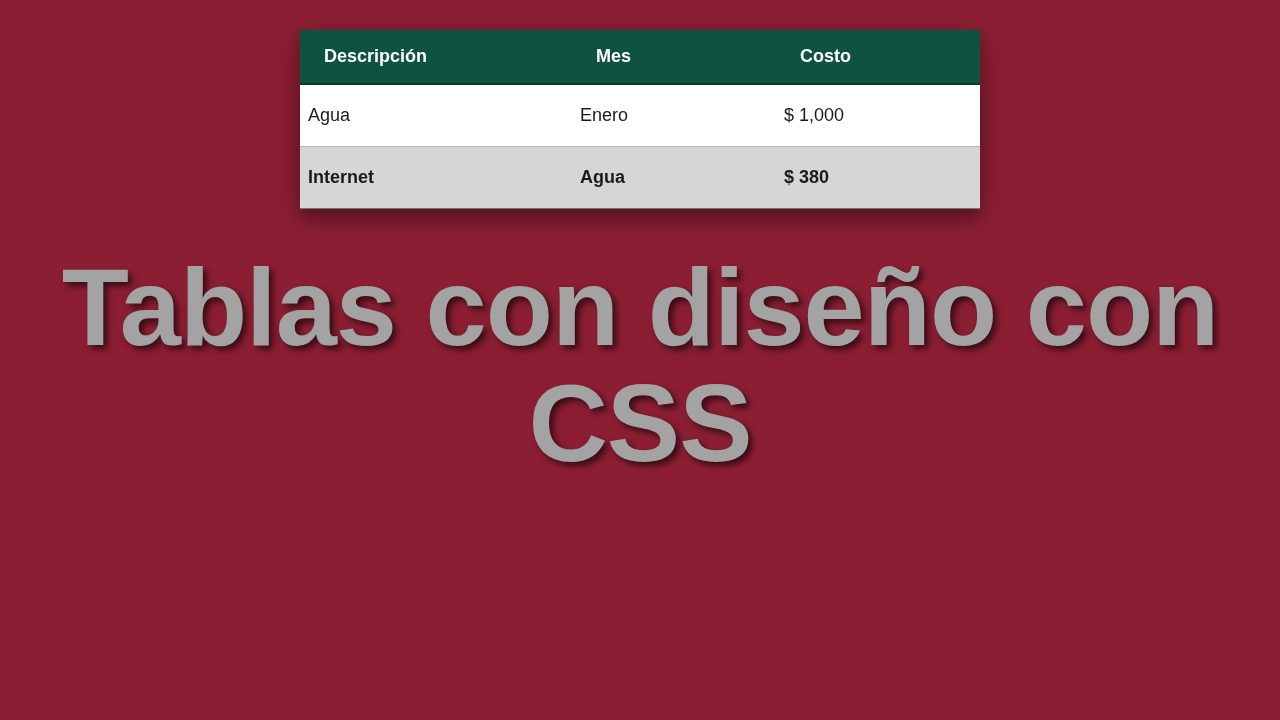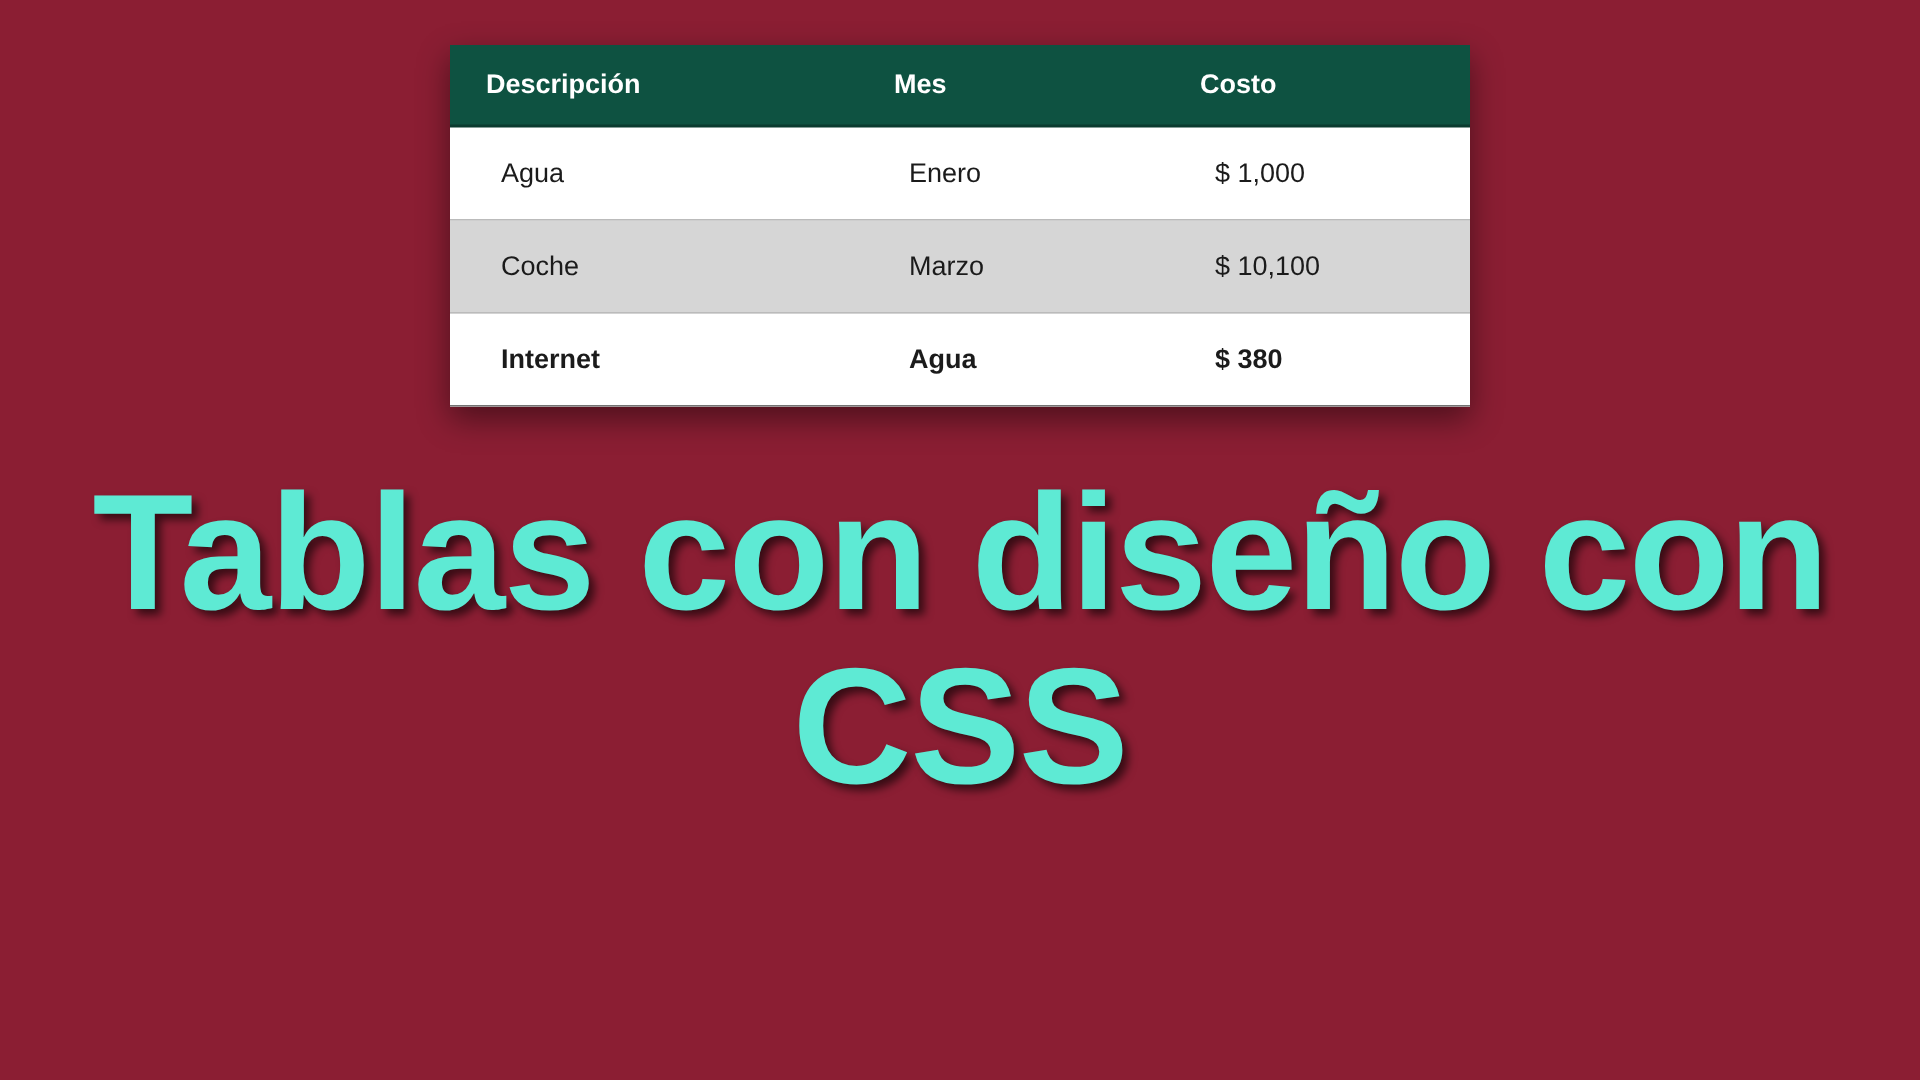--- a/index.html
+++ b/index.html
@@ -29,42 +29,42 @@
   }
   thead th {
     background: #0e5241;
     color: #ffffff;
     text-align: left;
     font-weight: bold;
     padding: 16px 24px;
     border-bottom: 2px solid #0a3b2f;
   }
   tbody td {
-    padding: 20px 34px;
+    padding: 20px 8px;
     color: #1b1b1b;
     border-top: 1px solid #bbbbbb;
   }
   tbody tr:nth-child(odd) td {
     background: #ffffff;
   }
   tbody tr:nth-child(even) td {
     background: #d6d6d6;
   }
   tbody tr:last-child td {
     border-bottom: 1px solid #737373;
     font-weight: bold;
   }
   .col-desc  { width: 40%; margin-left: 10px; }
   .col-month { width: 30%; }
   .col-cost  { width: 30%; }
 
   h1.title {
     margin: 40px 0 0 0;
     padding: 0 17px;
-    color: #5eead4;
+    color: #a3a3a3;
     font-size: 110px;
     line-height: 1.05;
     font-weight: 800;
     text-align: center;
     letter-spacing: -1px;
     text-shadow: 4px 4px 6px rgba(0,0,0,0.6);
   }
 </style>
 </head>
 <body>
@@ -78,25 +78,20 @@
         <th class="col-cost">Costo</th>
       </tr>
     </thead>
     <tbody>
       <tr>
         <td>Agua</td>
         <td>Enero</td>
         <td>$ 1,000</td>
       </tr>
       <tr>
-        <td>Coche</td>
-        <td>Marzo</td>
-        <td>$ 10,100</td>
-      </tr>
-      <tr>
         <td>Internet</td>
         <td>Agua</td>
         <td>$ 380</td>
       </tr>
     </tbody>
   </table>
 </div>
 
 <h1 class="title">Tablas con diseño con CSS</h1>
 

